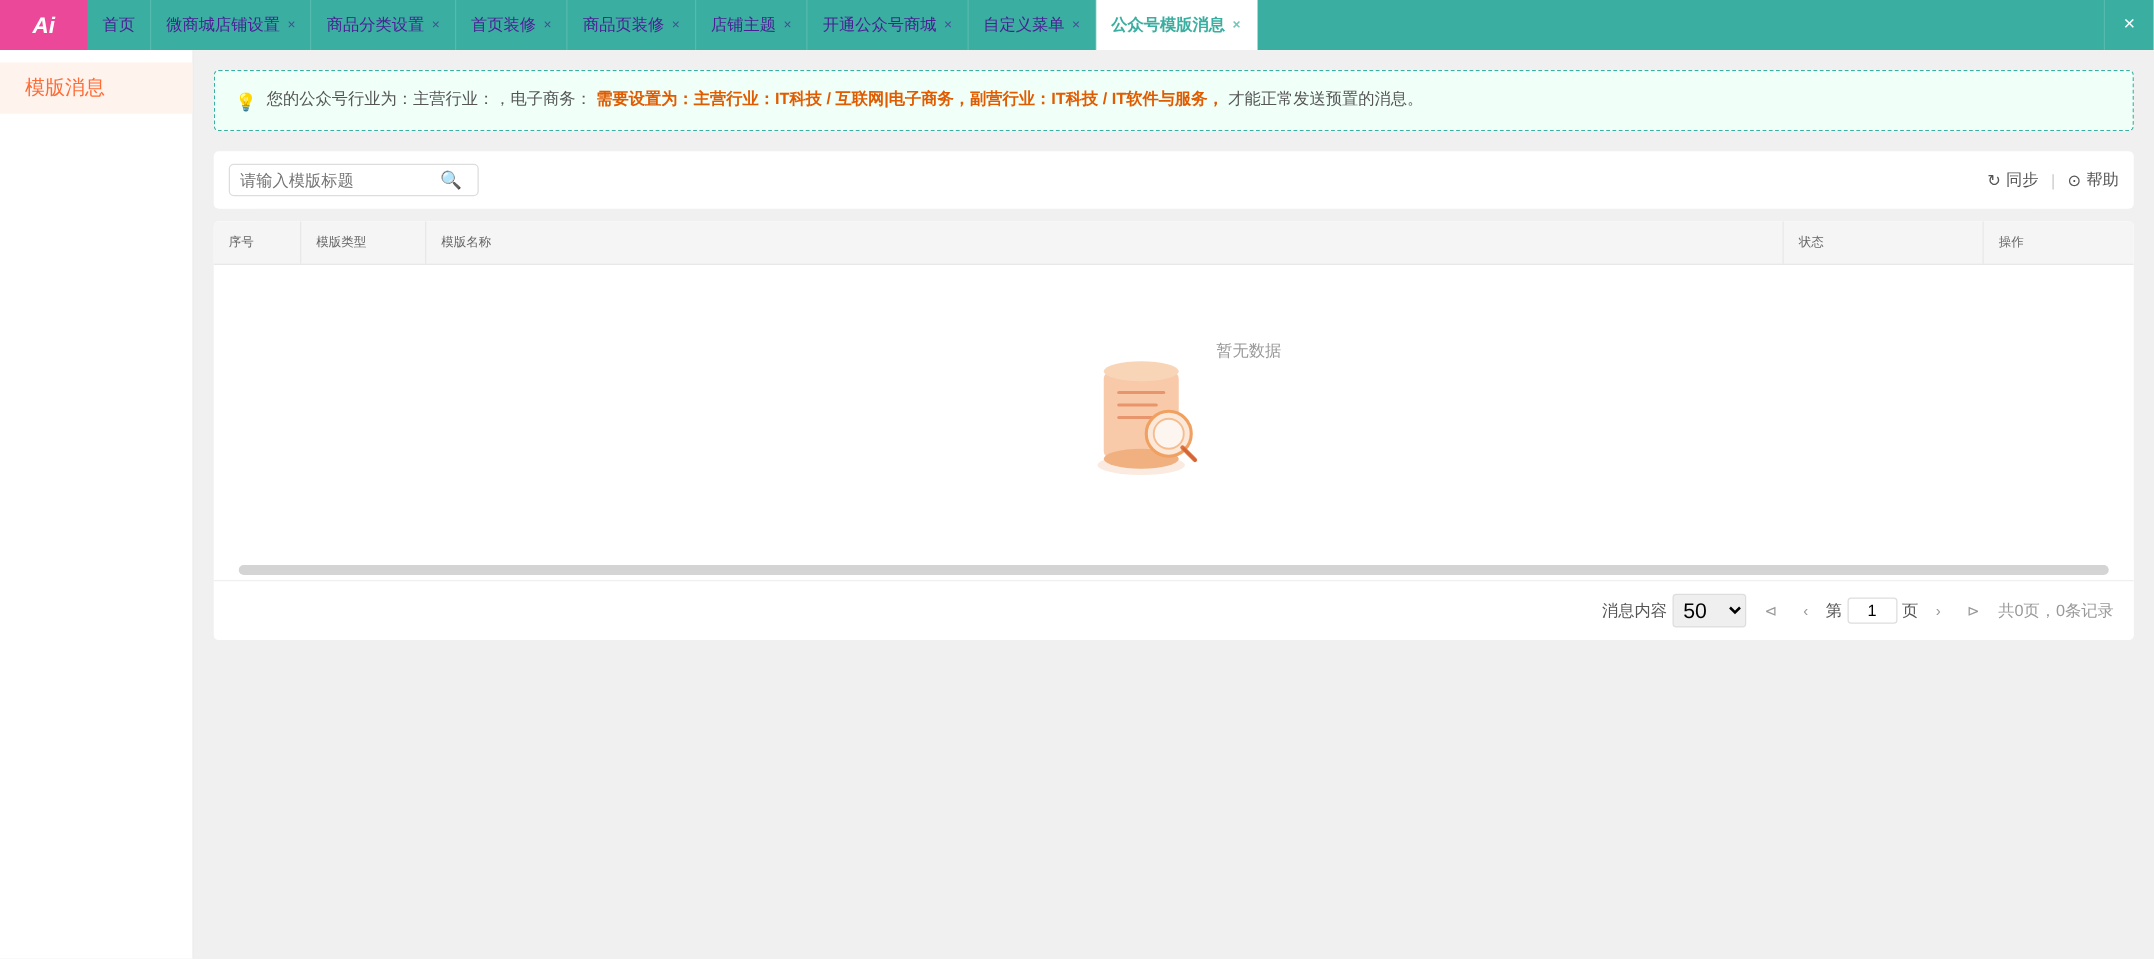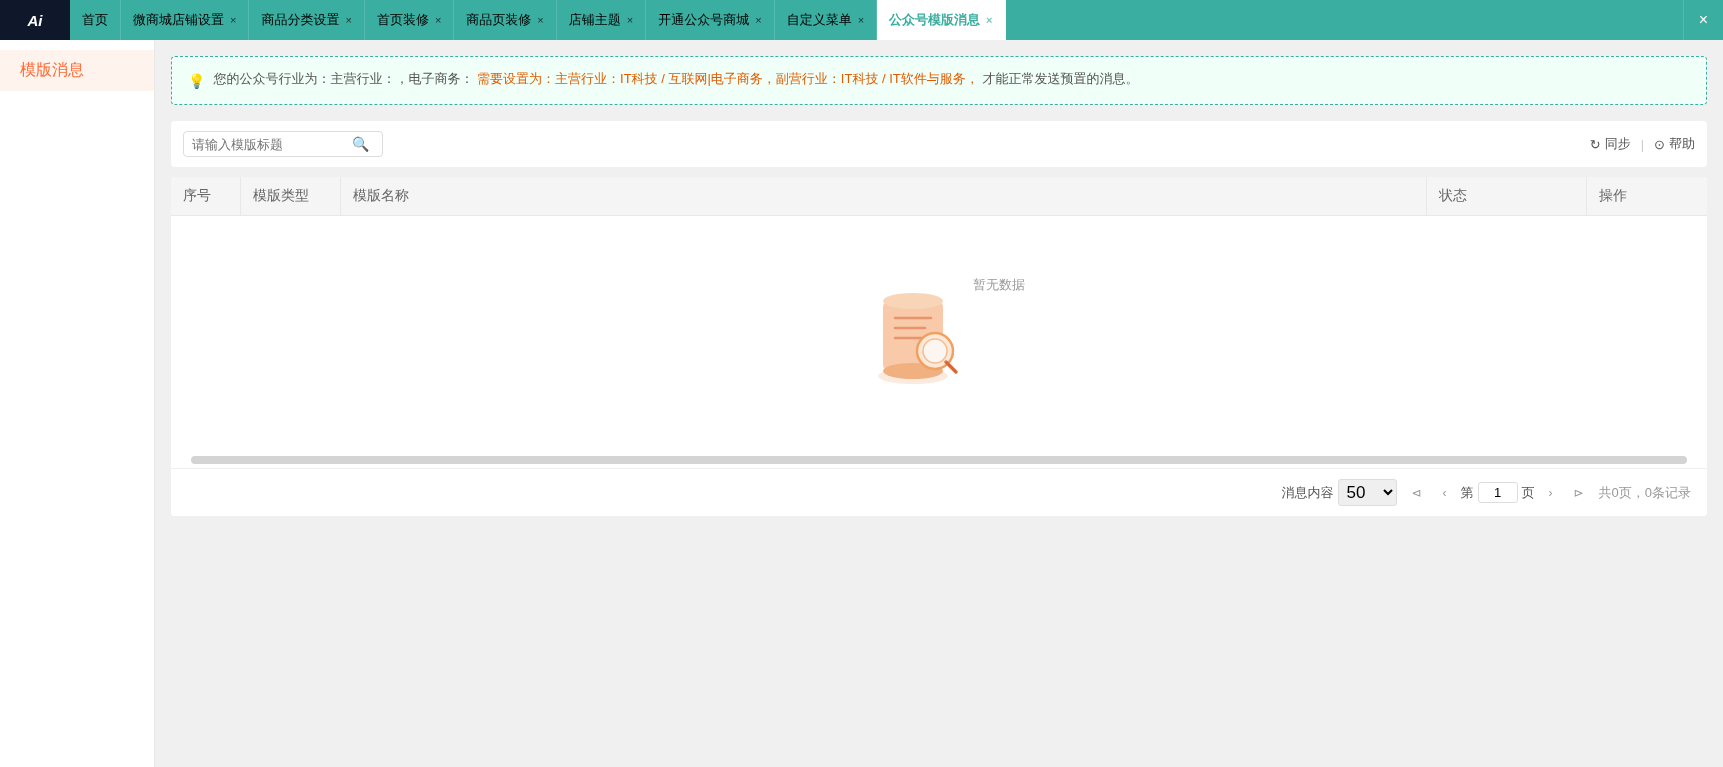--- a/index.html
+++ b/index.html
@@ -11,41 +11,41 @@
       align-items: center;
       background: #3aaea0;
       height: 40px;
       padding: 0;
       overflow: hidden;
     }
     .top-nav .app-logo {
       width: 70px;
       min-width: 70px;
       height: 40px;
-      background: #0f172a;
+      background: #ec4899;
       display: flex;
       align-items: center;
       justify-content: center;
       color: #fff;
-      font-size: 15px;
+      font-size: 18px;
       font-weight: bold;
       font-style: italic;
     }
     .top-nav .tabs {
       display: flex;
       flex: 1;
       height: 40px;
       overflow: hidden;
     }
     .top-nav .tab-item {
       display: flex;
       align-items: center;
       padding: 0 12px;
       height: 40px;
-      color: #000000;
+      color: #4c1d95;
       font-size: 13px;
       cursor: pointer;
       white-space: nowrap;
       border-right: 1px solid rgba(255,255,255,0.15);
       position: relative;
     }
     .top-nav .tab-item.active {
       background: #fff;
       color: #3aaea0;
       font-weight: bold;
@@ -119,21 +119,21 @@
       line-height: 1.6;
     }
     .notice-banner .notice-icon {
       color: #f0a500;
       margin-right: 8px;
       font-size: 14px;
       margin-top: 1px;
     }
     .notice-banner .highlight {
       color: #e05c00;
-      font-weight: normal;
+      font-weight: bold;
     }
 
     
     .toolbar {
       display: flex;
       align-items: center;
       justify-content: space-between;
       margin-bottom: 10px;
       background: #fff;
       padding: 10px 12px;
@@ -187,21 +187,21 @@
     
     .table-wrapper {
       background: #fff;
       border-radius: 4px;
       overflow: hidden;
     }
     .table-header {
       display: flex;
       background: #f5f5f5;
       border-bottom: 1px solid #e8e8e8;
-      font-size: 14px;
+      font-size: 10px;
       color: #666;
       font-weight: 500;
     }
     .table-header .th {
       padding: 10px 12px;
       border-right: 1px solid #e8e8e8;
     }
     .th-no { width: 70px; }
     .th-name { width: 200px; }
     .th-type { width: 100px; }

